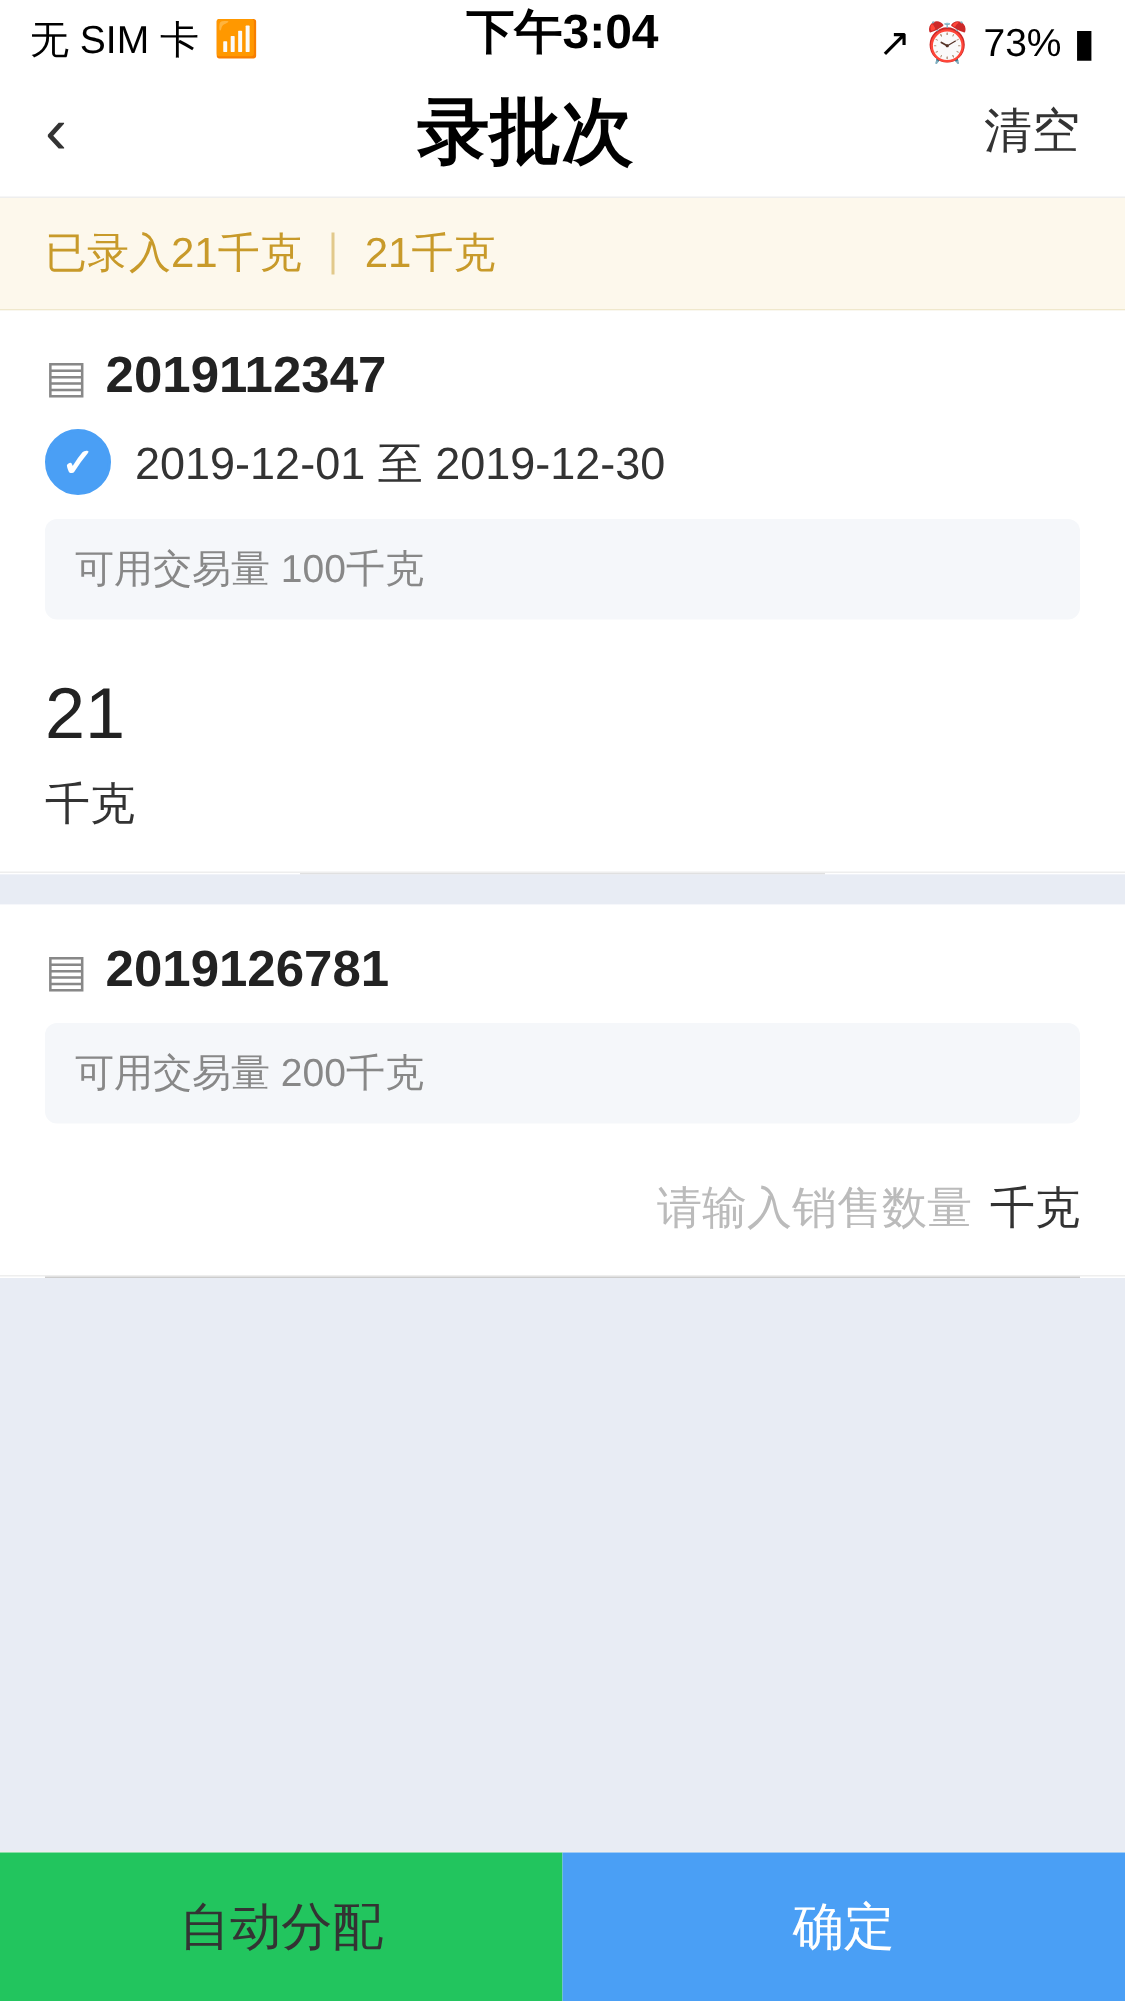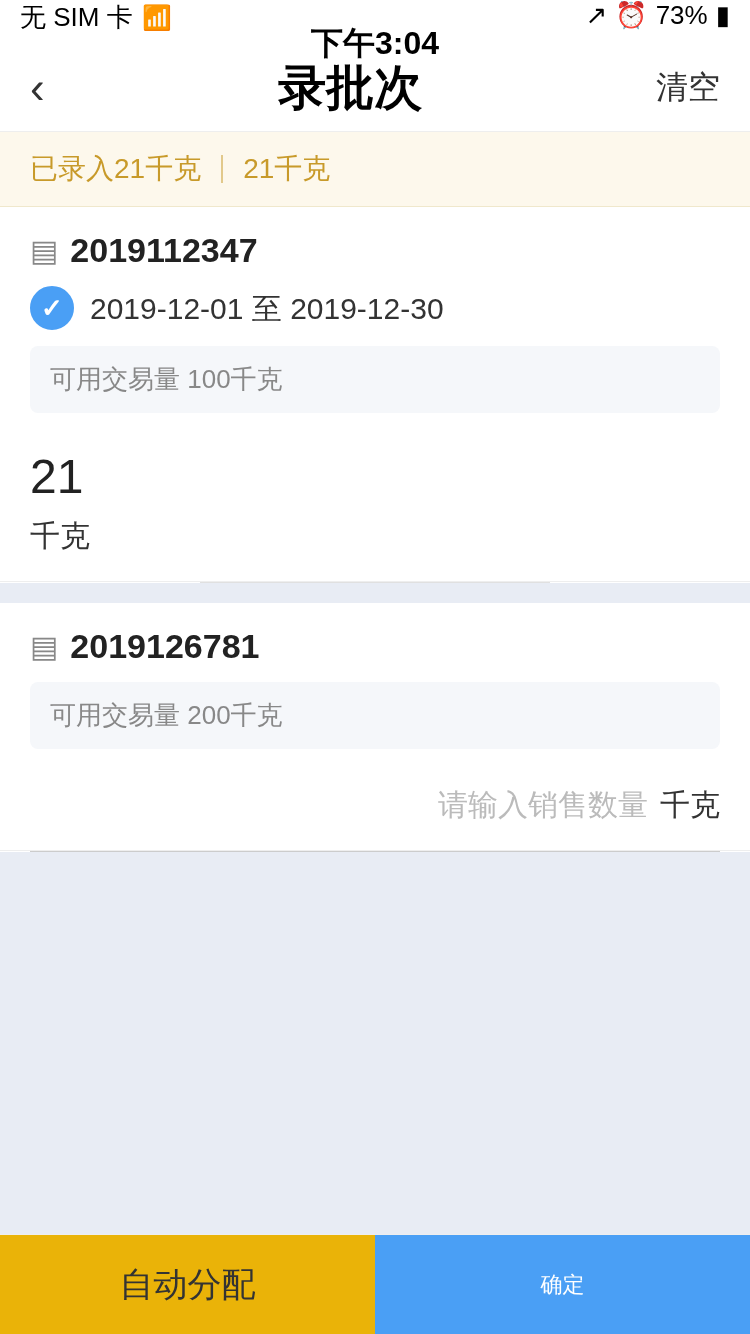--- a/index.html
+++ b/index.html
@@ -10,21 +10,21 @@
       font-family: -apple-system, 'PingFang SC', 'Helvetica Neue', sans-serif;
       background: #f0f2f8;
       font-size: 28px;
     }
 
     
     .status-bar {
       height: 44px;
       background: #fff;
       display: flex;
-      align-items: flex-start;
+      align-items: flex-end;
       justify-content: space-between;
       padding: 0 20px;
       font-size: 28px;
       font-weight: 500;
     }
     .status-left {
       display: flex;
       align-items: center;
       gap: 10px;
       font-size: 26px;
@@ -217,30 +217,30 @@
       background: #fff;
       border-top: 1px solid #eee;
     }
     .btn-auto {
       flex: 1;
       display: flex;
       align-items: center;
       justify-content: center;
       font-size: 34px;
       color: #333;
-      background: #eab308;
+      background: #22c55e;
       cursor: pointer;
       text-align: right;
     }
     .btn-confirm {
       flex: 1;
       display: flex;
       align-items: center;
       justify-content: center;
-      font-size: 22px;
+      font-size: 34px;
       color: #fff;
       background: #4a9ff5;
       cursor: pointer;
     }
 
     .separator-line {
       height: 1px;
       background: #e0e0e0;
       margin: 0 200px;
     }

